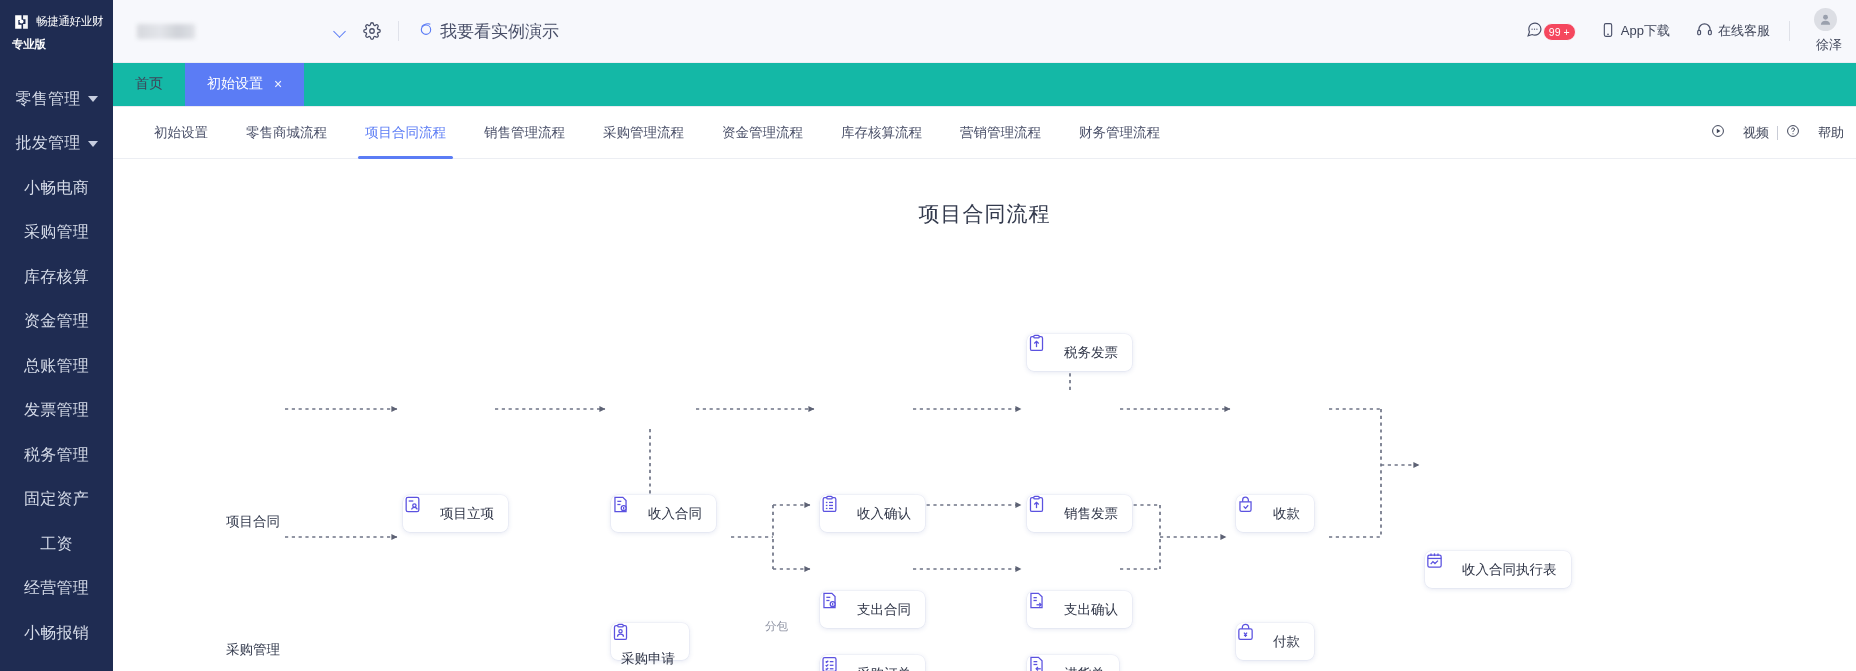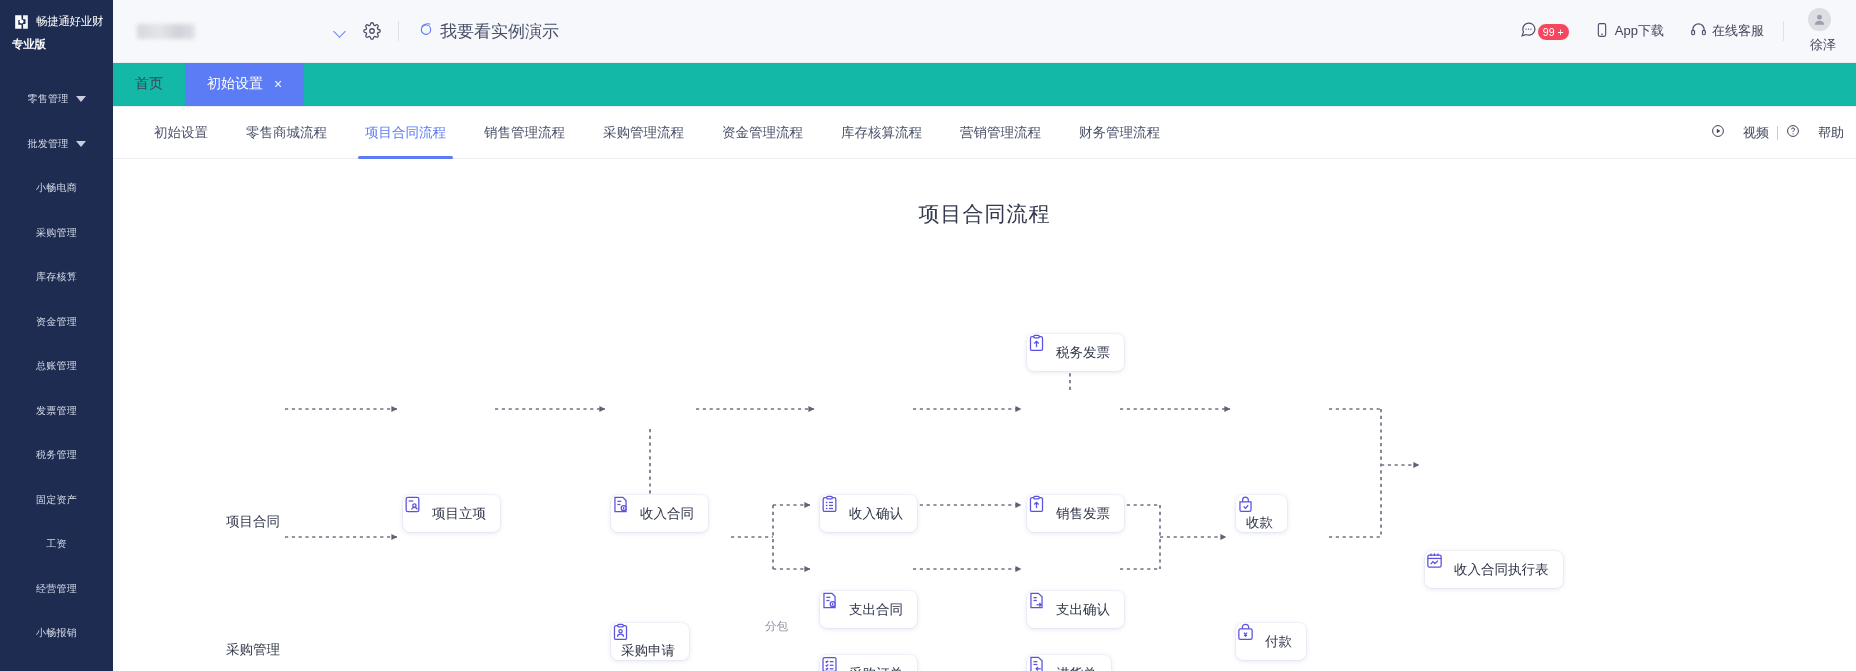--- a/index.html
+++ b/index.html
@@ -18,21 +18,21 @@
   .logo-wrap { height: 63px; display: flex; flex-direction: column; justify-content: center; padding-left: 12px; position: relative; }
   .logo-row { display: flex; align-items: center; gap: 5px; }
   .logo-mark { width: 19px; height: 19px; flex: 0 0 19px; position: relative; }
   .logo-mark svg { display: block; }
   .logo-text { color: #ffffff; font-size: 11.5px; letter-spacing: -0.3px; white-space: nowrap; }
   .logo-badge { color: #ffffff; font-size: 11.5px; margin-top: 6px; letter-spacing: -0.2px; font-weight: bold; }
 
   .nav-list { padding-top: 14px; }
   .nav-item {
     height: 44.5px; display: flex; align-items: center; justify-content: center;
-    color: #d5dbe8; font-size: 10px; cursor: pointer; position: relative;
+    color: #d5dbe8; font-size: 16px; cursor: pointer; position: relative;
     letter-spacing: 0.3px;
   }
   .nav-item .caret {
     margin-left: 7px; width: 0; height: 0;
     border-left: 5px solid transparent; border-right: 5px solid transparent;
     border-top: 6px solid #c7cee0;
   }
 
   
   .main { flex: 1; display: flex; flex-direction: column; min-width: 0; position: relative; background:#fff;}
@@ -57,21 +57,21 @@
     transform: rotate(45deg);
   }
   .gear-btn { margin-left: 17px; cursor: pointer; display:flex; align-items:center;}
   .tb-divider { width:1px; height: 20px; background: #e0e2ea; margin-left: 17px; }
   .demo-link {
     display: flex; align-items: center; gap: 6px; margin-left: 19px;
     color: #4a5069; font-size: 17px; cursor: pointer;
   }
   .topbar-right {
     margin-left: auto; display: flex; align-items: center; height: 100%;
-    padding-right: 16px; gap: 0px;
+    padding-right: 10px; gap: 0px;
   }
   .tb-item {
     display: flex; align-items: center; gap: 5px; color: #3e4458; font-size: 13px;
     cursor: pointer; position: relative; padding: 0 13px;
   }
   .badge-99 {
     position: absolute; top: 2px; left: 30px;
     background: #f5475e; color: #fff; font-size: 10.5px; line-height: 1;
     padding: 2.5px 5px 3px; border-radius: 9px; white-space: nowrap;
     border: 1.5px solid #f7f8fc;
@@ -131,21 +131,21 @@
 
   .row-label {
     position: absolute; font-size: 13.5px; color: #333a4d; white-space: nowrap;
   }
   .edge-label {
     position: absolute; font-size: 11.5px; color: #8b90a0; white-space: nowrap;
   }
   .node {
     position: absolute; height: 37px; background: #ffffff;
     border-radius: 7px; box-shadow: 0 1px 5px rgba(70,90,160,.17), 0 0 0 0.6px rgba(120,140,210,.10);
-    display: flex; align-items: center; padding: 0 14px 0 10px; 
+    display: flex; align-items: center; padding: 0 14px 0 10px; gap: 8px;
     cursor: pointer; white-space: nowrap;
   }
   .node .nlabel { font-size: 13.5px; color: #2f3547; }
   .node .nicon { width: 19px; height: 19px; flex: 0 0 19px; display:block; }
 </style>
 </head>
 <body>
 
 <div id="app">
 
@@ -470,21 +470,21 @@
             <svg width="19" height="19" viewBox="0 0 24 24" fill="none" stroke="#5b52e0" stroke-width="1.6">
               <rect x="4.4" y="3.4" width="15.2" height="17.4" rx="2"></rect>
               <rect x="8.6" y="1.6" width="6.8" height="3.4" rx="1.2" fill="#fff"></rect>
               <path d="M12 16.6V9.2"></path>
               <path d="M9.2 12 L12 9.2 L14.8 12"></path>
             </svg>
           </span>
           <span class="nlabel">销售发票</span>
         </div>
 
-        <div class="node" style="left:1123px; top:336px;flex-direction:column;">
+        <div class="node" style="left:1123px; top:336px;">
           <span class="nicon">
             <svg width="19" height="19" viewBox="0 0 24 24" fill="none" stroke="#5b52e0" stroke-width="1.6">
               <path d="M5 8.6h14v10a2 2 0 0 1-2 2H7a2 2 0 0 1-2-2z"></path>
               <path d="M8.4 8.6V6.4a3.6 3.6 0 0 1 7.2 0v2.2"></path>
               <path d="M9.6 14.4l2.4 2.4 3.4-3.8"></path>
             </svg>
           </span>
           <span class="nlabel">收款</span>
         </div>
 

